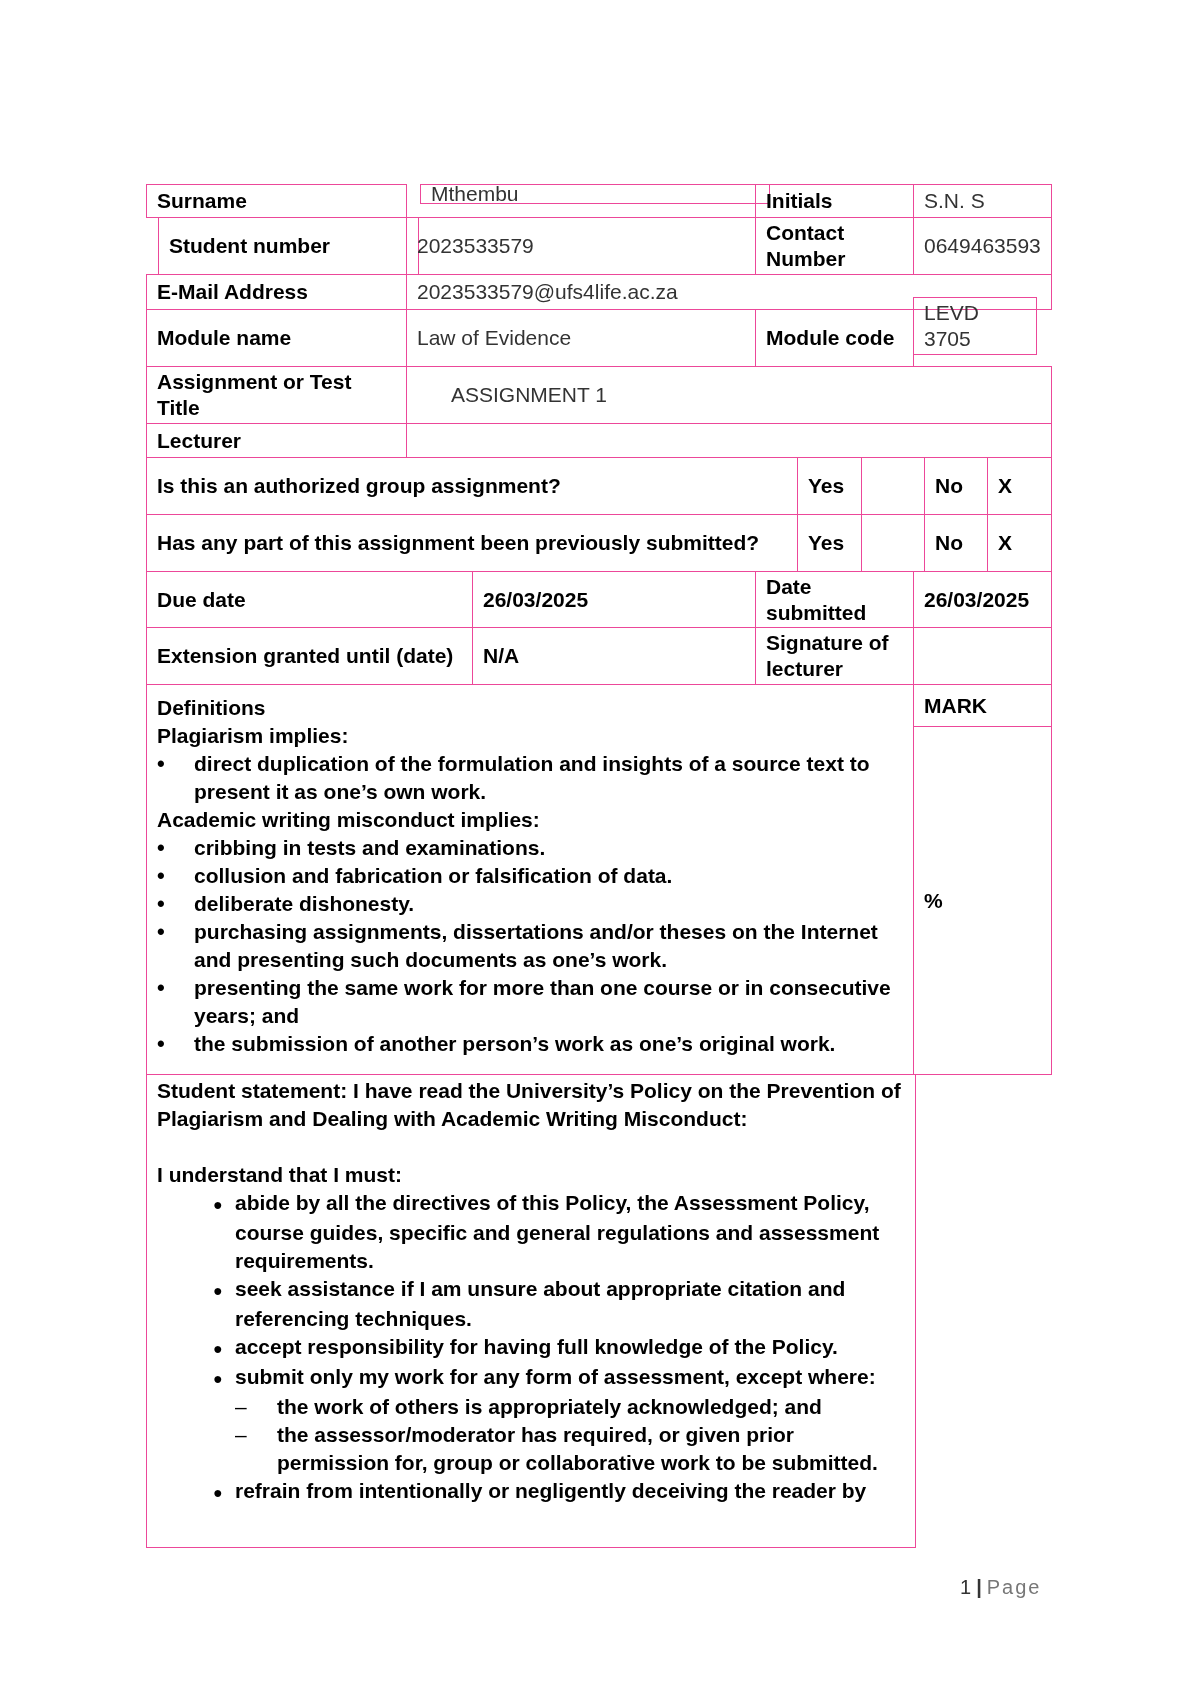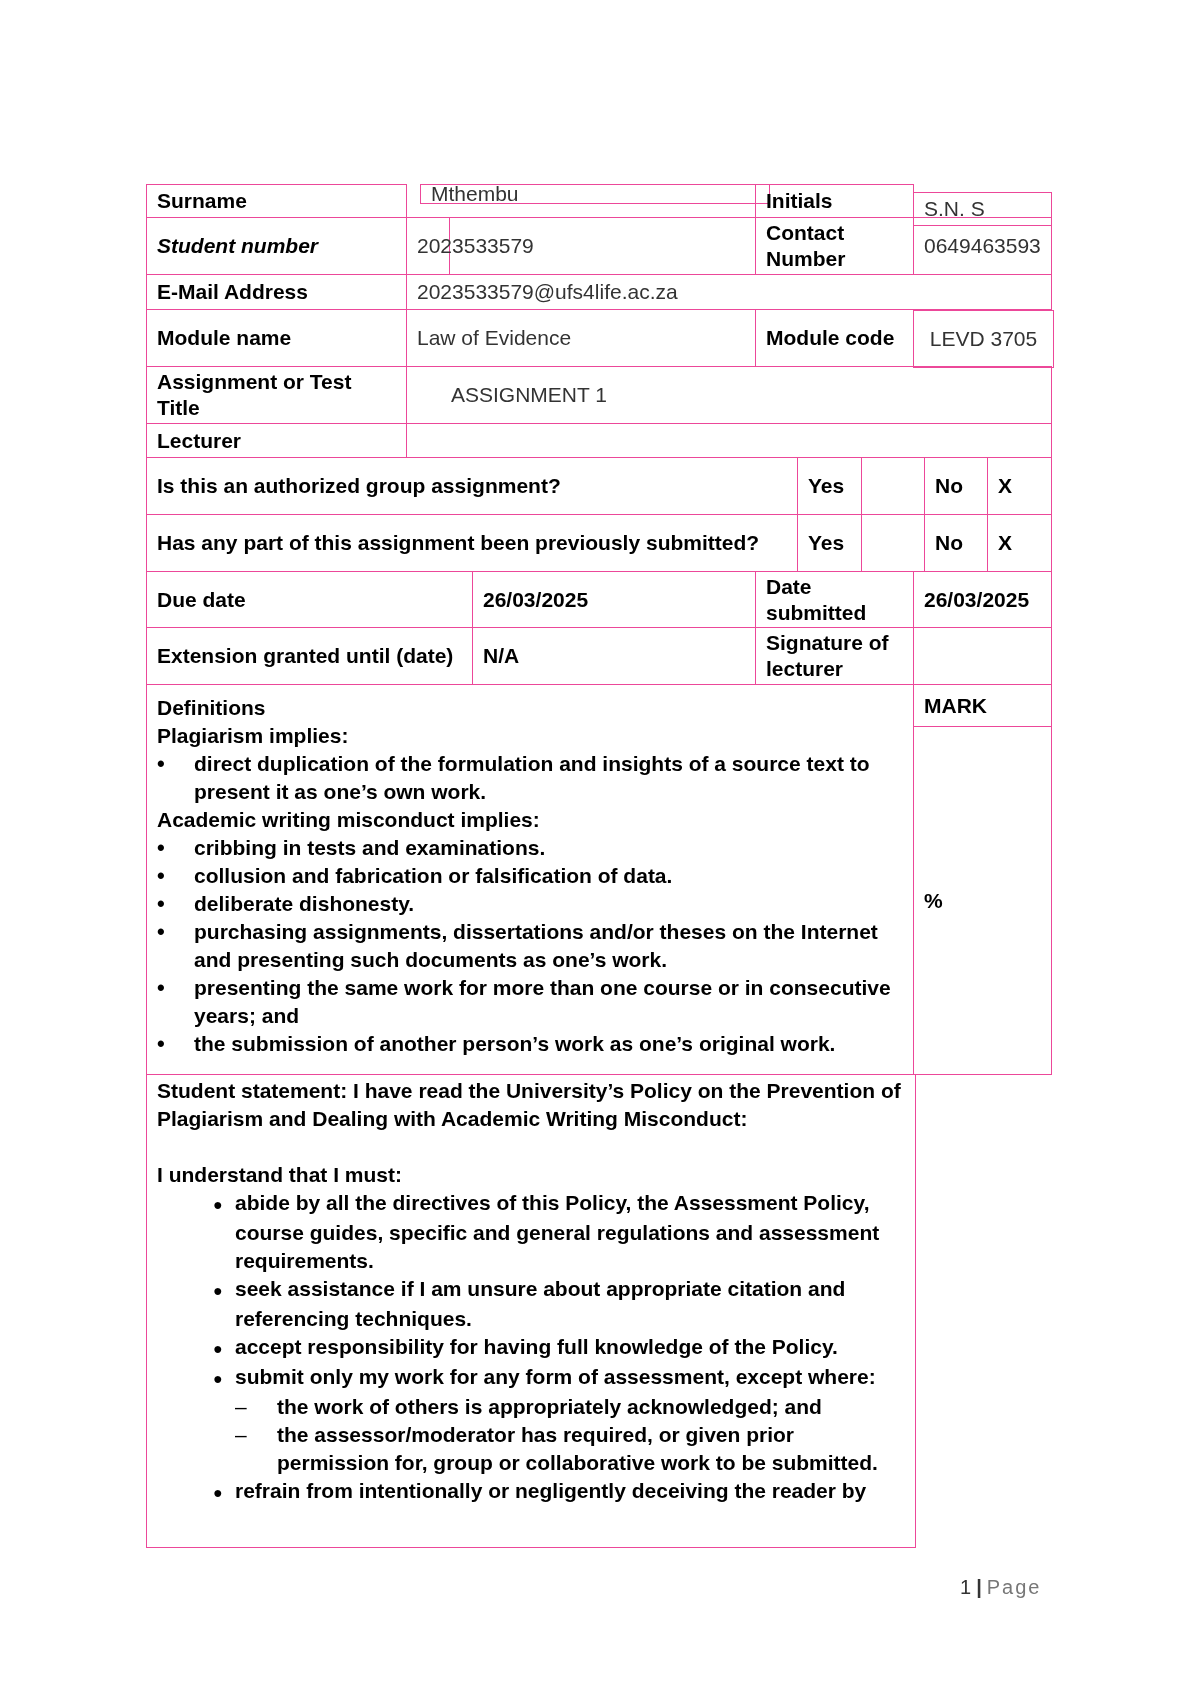--- a/index.html
+++ b/index.html
@@ -31,25 +31,25 @@
 
   <div class="cell b" style="left:146px;top:184px;width:261px;height:34px;">
       <span>Surname</span>
     </div>
   <div class="cell thin" style="left:420px;top:184px;width:350px;height:20px;">
       <span>Mthembu</span>
     </div>
   <div class="cell b" style="left:755px;top:184px;width:159px;height:34px;">
       <span>Initials</span>
     </div>
-  <div class="cell thin" style="left:913px;top:192px;width:139px;height:34px;">
+  <div class="cell thin" style="left:913px;top:184px;width:139px;height:34px;">
       <span>S.N. S</span>
     </div>
 
-  <div class="cell b" style="left:146px;top:217px;width:304px;height:58px;font-style:italic;">
+  <div class="cell b" style="left:158px;top:217px;width:261px;height:58px;">
       <span>Student number</span>
     </div>
   <div class="cell thin" style="left:406px;top:217px;width:350px;height:58px;">
       <span>2023533579</span>
     </div>
   <div class="cell b" style="left:755px;top:217px;width:159px;height:58px;">
       <span>Contact Number</span>
     </div>
   <div class="cell thin" style="left:913px;top:217px;width:139px;height:58px;word-break:break-all;">
       <span>0649463593</span>
@@ -64,21 +64,21 @@
 
   <div class="cell b" style="left:146px;top:309px;width:261px;height:58px;">
       <span>Module name</span>
     </div>
   <div class="cell thin" style="left:406px;top:309px;width:350px;height:58px;">
       <span>Law of Evidence</span>
     </div>
   <div class="cell b" style="left:755px;top:309px;width:159px;height:58px;">
       <span>Module code</span>
     </div>
-  <div class="cell thin" style="left:913px;top:310px;width:141px;height:58px;align-items:center;">
+  <div class="cell thin" style="left:913px;top:297px;width:124px;height:58px;">
       <span>LEVD 3705</span>
     </div>
 
   <div class="cell b" style="left:146px;top:366px;width:261px;height:58px;">
       <span>Assignment or Test Title</span>
     </div>
   <div class="cell thin" style="left:406px;top:366px;width:646px;height:58px;padding-left:44px;">
       <span>ASSIGNMENT 1</span>
     </div>
 

